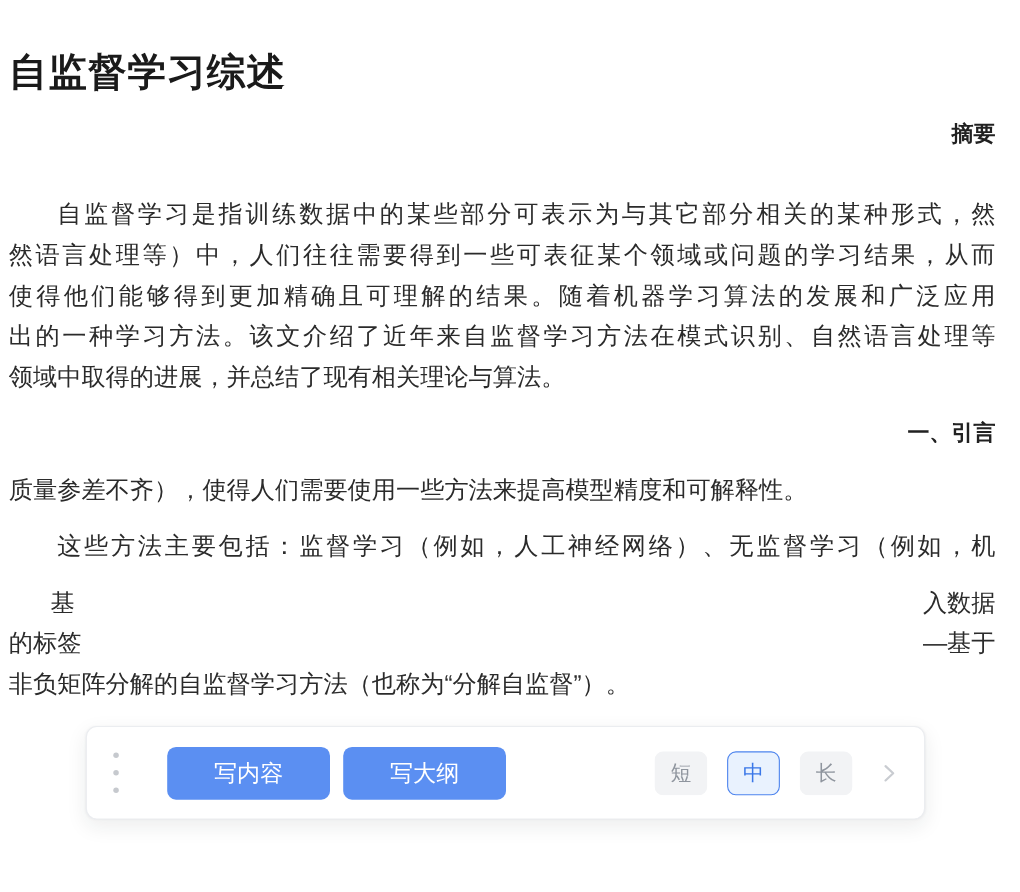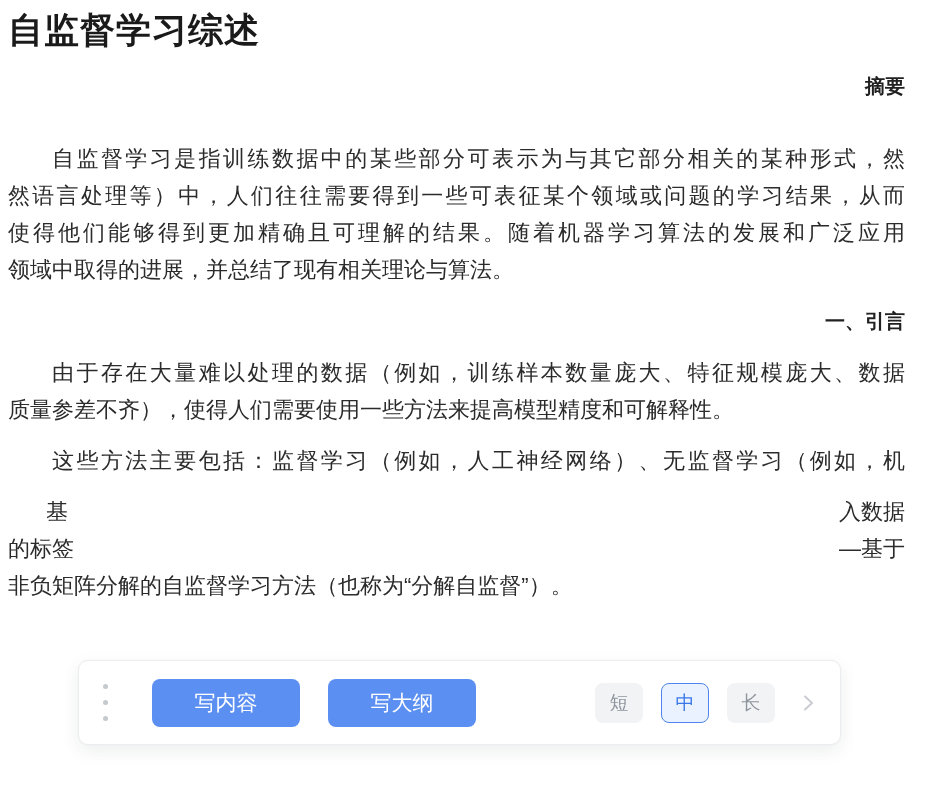--- a/index.html
+++ b/index.html
@@ -12,20 +12,21 @@
   }
   .doc { padding: 8px 22px 0 8px; }
 
   .doc-title {
     font-size: 35px;
     line-height: 44px;
     font-weight: 700;
     color: #1a1a1a;
     letter-spacing: 1px;
     margin-bottom: 16px;
+    margin-top: 36px;
   }
   .heading {
     font-size: 20px;
     line-height: 37px;
     font-weight: 700;
     color: #212121;
     text-align: right;
   }
   .para { margin-top: 14px; }
   .para.p-first { margin-top: 35px; }
@@ -88,21 +89,21 @@
     border-radius: 8px;
     background: #5b8ff2;
     color: #ffffff;
     font-size: 21px;
     font-family: inherit;
     cursor: pointer;
     display: flex;
     align-items: center;
     justify-content: center;
   }
-  .tb-btn + .tb-btn { margin-left: 28px; }
+  .tb-btn + .tb-btn { margin-left: 12px; }
   .tb-spacer { flex: 1; }
   .chip {
     width: 48px;
     height: 40px;
     border-radius: 8px;
     background: #f2f3f5;
     border: 1.5px solid transparent;
     color: #8f959e;
     font-size: 19px;
     display: flex;
@@ -130,25 +131,25 @@
 <body>
 
 <div class="doc">
   <div class="doc-title">自监督学习综述</div>
   <div>
       <div class="heading h-abstract">摘要</div>
       <div class="para p-first">
         <div class="line indent">自监督学习是指训练数据中的某些部分可表示为与其它部分相关的某种形式，然</div>
         <div class="line">然语言处理等）中，人们往往需要得到一些可表征某个领域或问题的学习结果，从而</div>
         <div class="line">使得他们能够得到更加精确且可理解的结果。随着机器学习算法的发展和广泛应用</div>
+        <div class="line">出的一种学习方法。该文介绍了近年来自监督学习方法在模式识别、自然语言处理等</div>
         <div class="line last">领域中取得的进展，并总结了现有相关理论与算法。</div>
       </div>
       <div class="heading h-intro">一、引言</div>
       <div class="para ">
-        <div class="line indent">由于存在大量难以处理的数据（例如，训练样本数量庞大、特征规模庞大、数据</div>
         <div class="line last">质量参差不齐），使得人们需要使用一些方法来提高模型精度和可解释性。</div>
       </div>
       <div class="para ">
         <div class="line indent">这些方法主要包括：监督学习（例如，人工神经网络）、无监督学习（例如，机</div>
       </div>
       <div class="para">
         <div class="line split">
           <span class="frag-left indent-frag">基</span>
           <span class="frag-right">入数据</span>
         </div>

